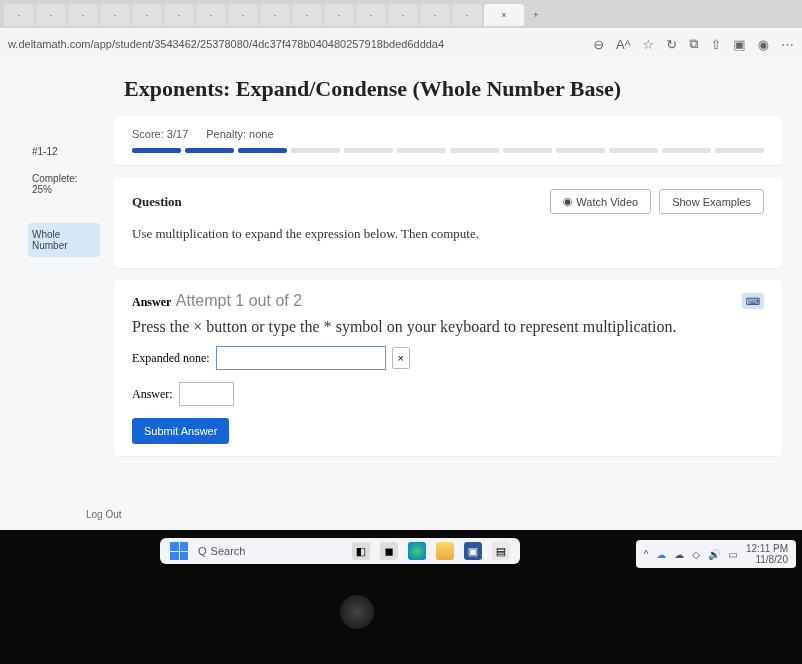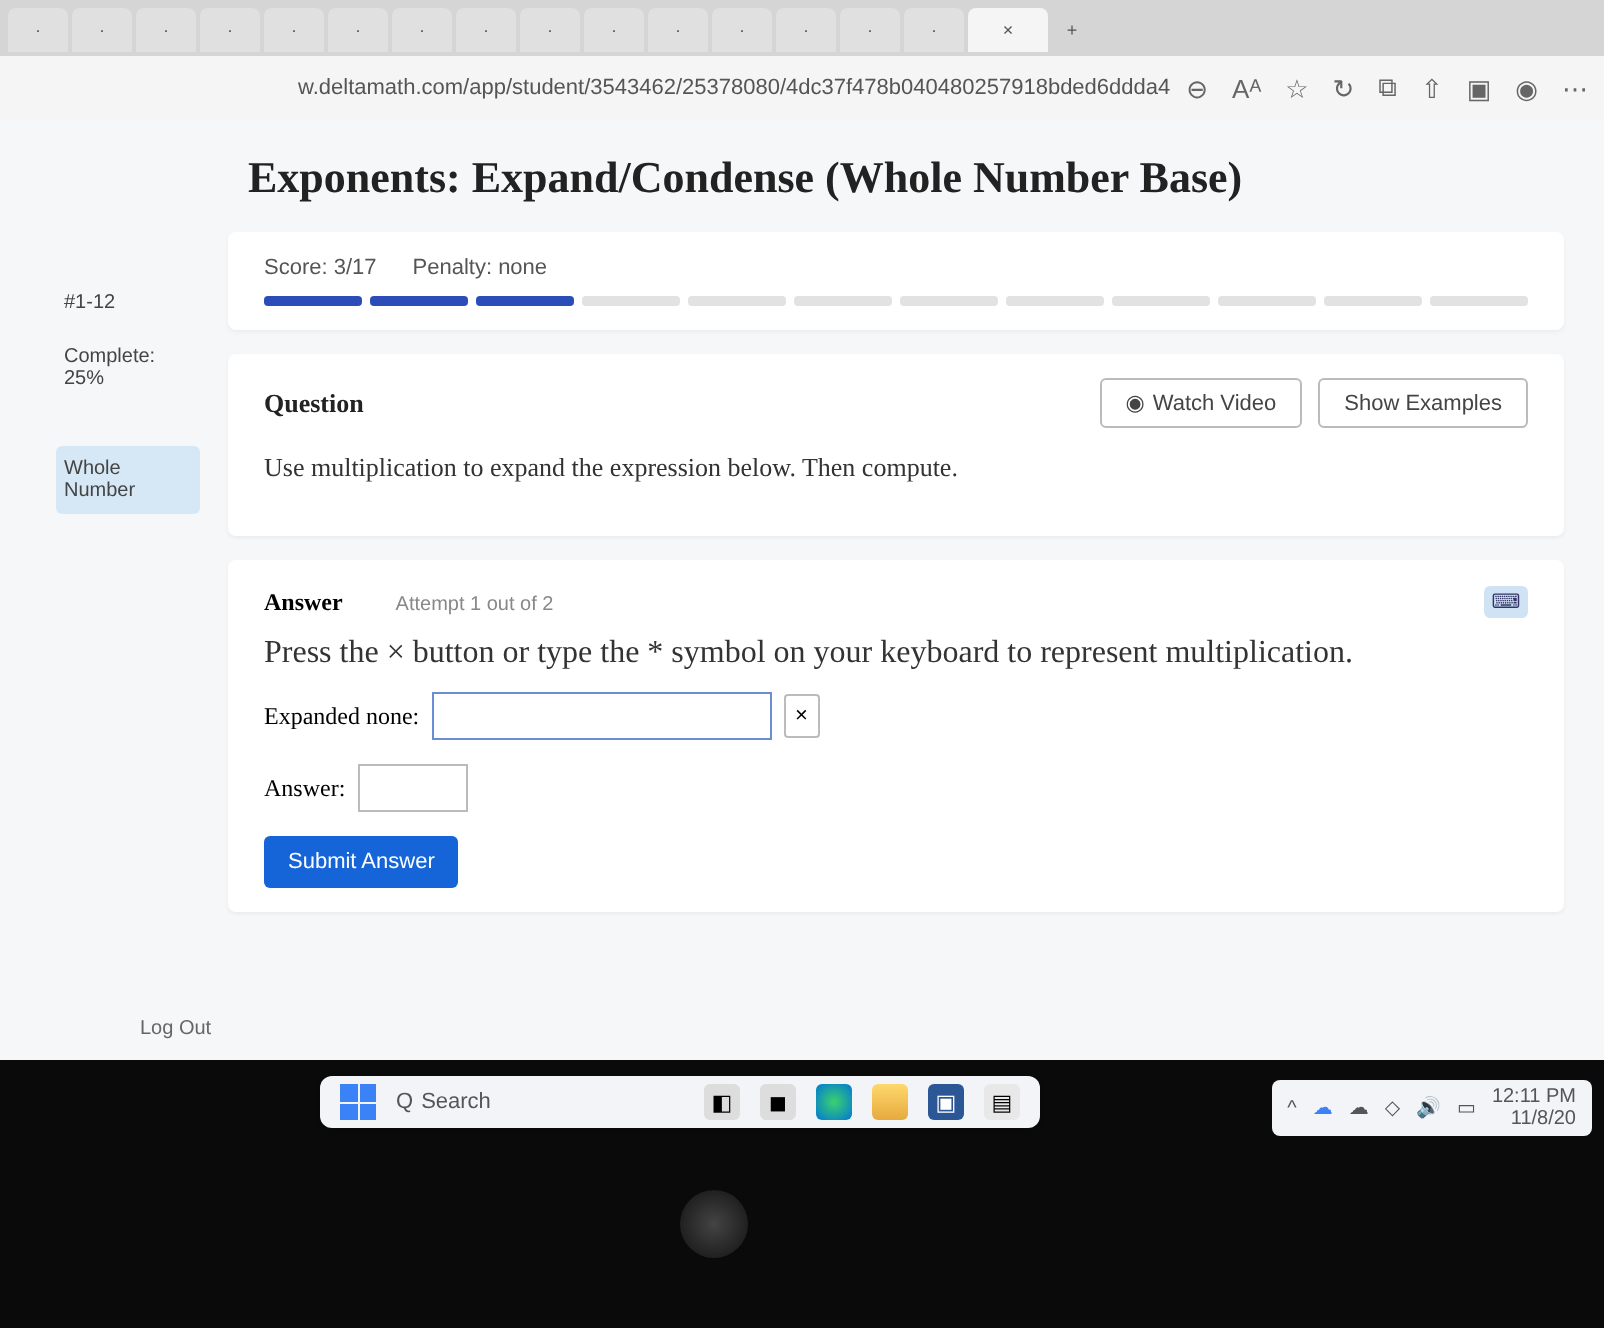--- a/index.html
+++ b/index.html
@@ -48,21 +48,20 @@
     padding: 0 8px;
     gap: 8px;
     background: #f5f5f5;
   }
   .url {
     flex: 1;
     font-size: 11px;
     color: #555;
     white-space: nowrap;
     overflow: hidden;
-    text-align: right;
   }
   .addr-icons { display:flex; gap:12px; align-items:center; color:#666; font-size:13px;}
   .addr-icons span { cursor:pointer; }
 
   .viewport {
     background: #f6f7f9;
     height: 470px;
     display: flex;
     position: relative;
   }
@@ -73,21 +72,21 @@
     color: #444;
     margin-left: 24px;
   }
   .side-item { padding: 6px 4px; margin-bottom: 4px; text-align: left; }
   .side-item.sel {
     background: #d6e8f5;
     border-radius: 3px;
   }
   .logout {
     position: absolute;
-    left: 40px;
+    left: 56px;
     bottom: 10px;
     font-size: 10px;
     color: #666;
     padding-left: 30px;
   }
   .main {
     flex: 1;
     padding: 10px 20px 10px 10px;
   }
   .title {
@@ -142,21 +141,21 @@
   .expr {
     text-align:center;
     font-family: Georgia, serif;
     font-size: 15px;
     color:#222;
     margin-bottom: 6px;
   }
   .expr sup { font-size: 10px; }
   .ans-head { display:flex; align-items:center; justify-content:space-between; margin-bottom:6px;}
   .ans-label { font-weight:600; font-size:12px; font-family:Georgia,serif;}
-  .attempt { font-size:10px; color:#888; margin-left:22px;}
+  .attempt { font-size:16px; color:#888; margin-left:0;}
   .kbd-icon {
     width:22px; height:16px; background:#cfe3f5; border-radius:3px;
     display:flex; align-items:center; justify-content:center;
     font-size:10px; color:#336;
   }
   .hint { font-size:16px; font-family:Georgia,serif; color:#333; margin:8px 0 10px 0;}
   .field-row { display:flex; align-items:center; gap:6px; font-size:12px; font-family:Georgia,serif; margin-bottom:12px;}
   .txt-in {
     border:1px solid #6a8ecf;
     height:24px;

